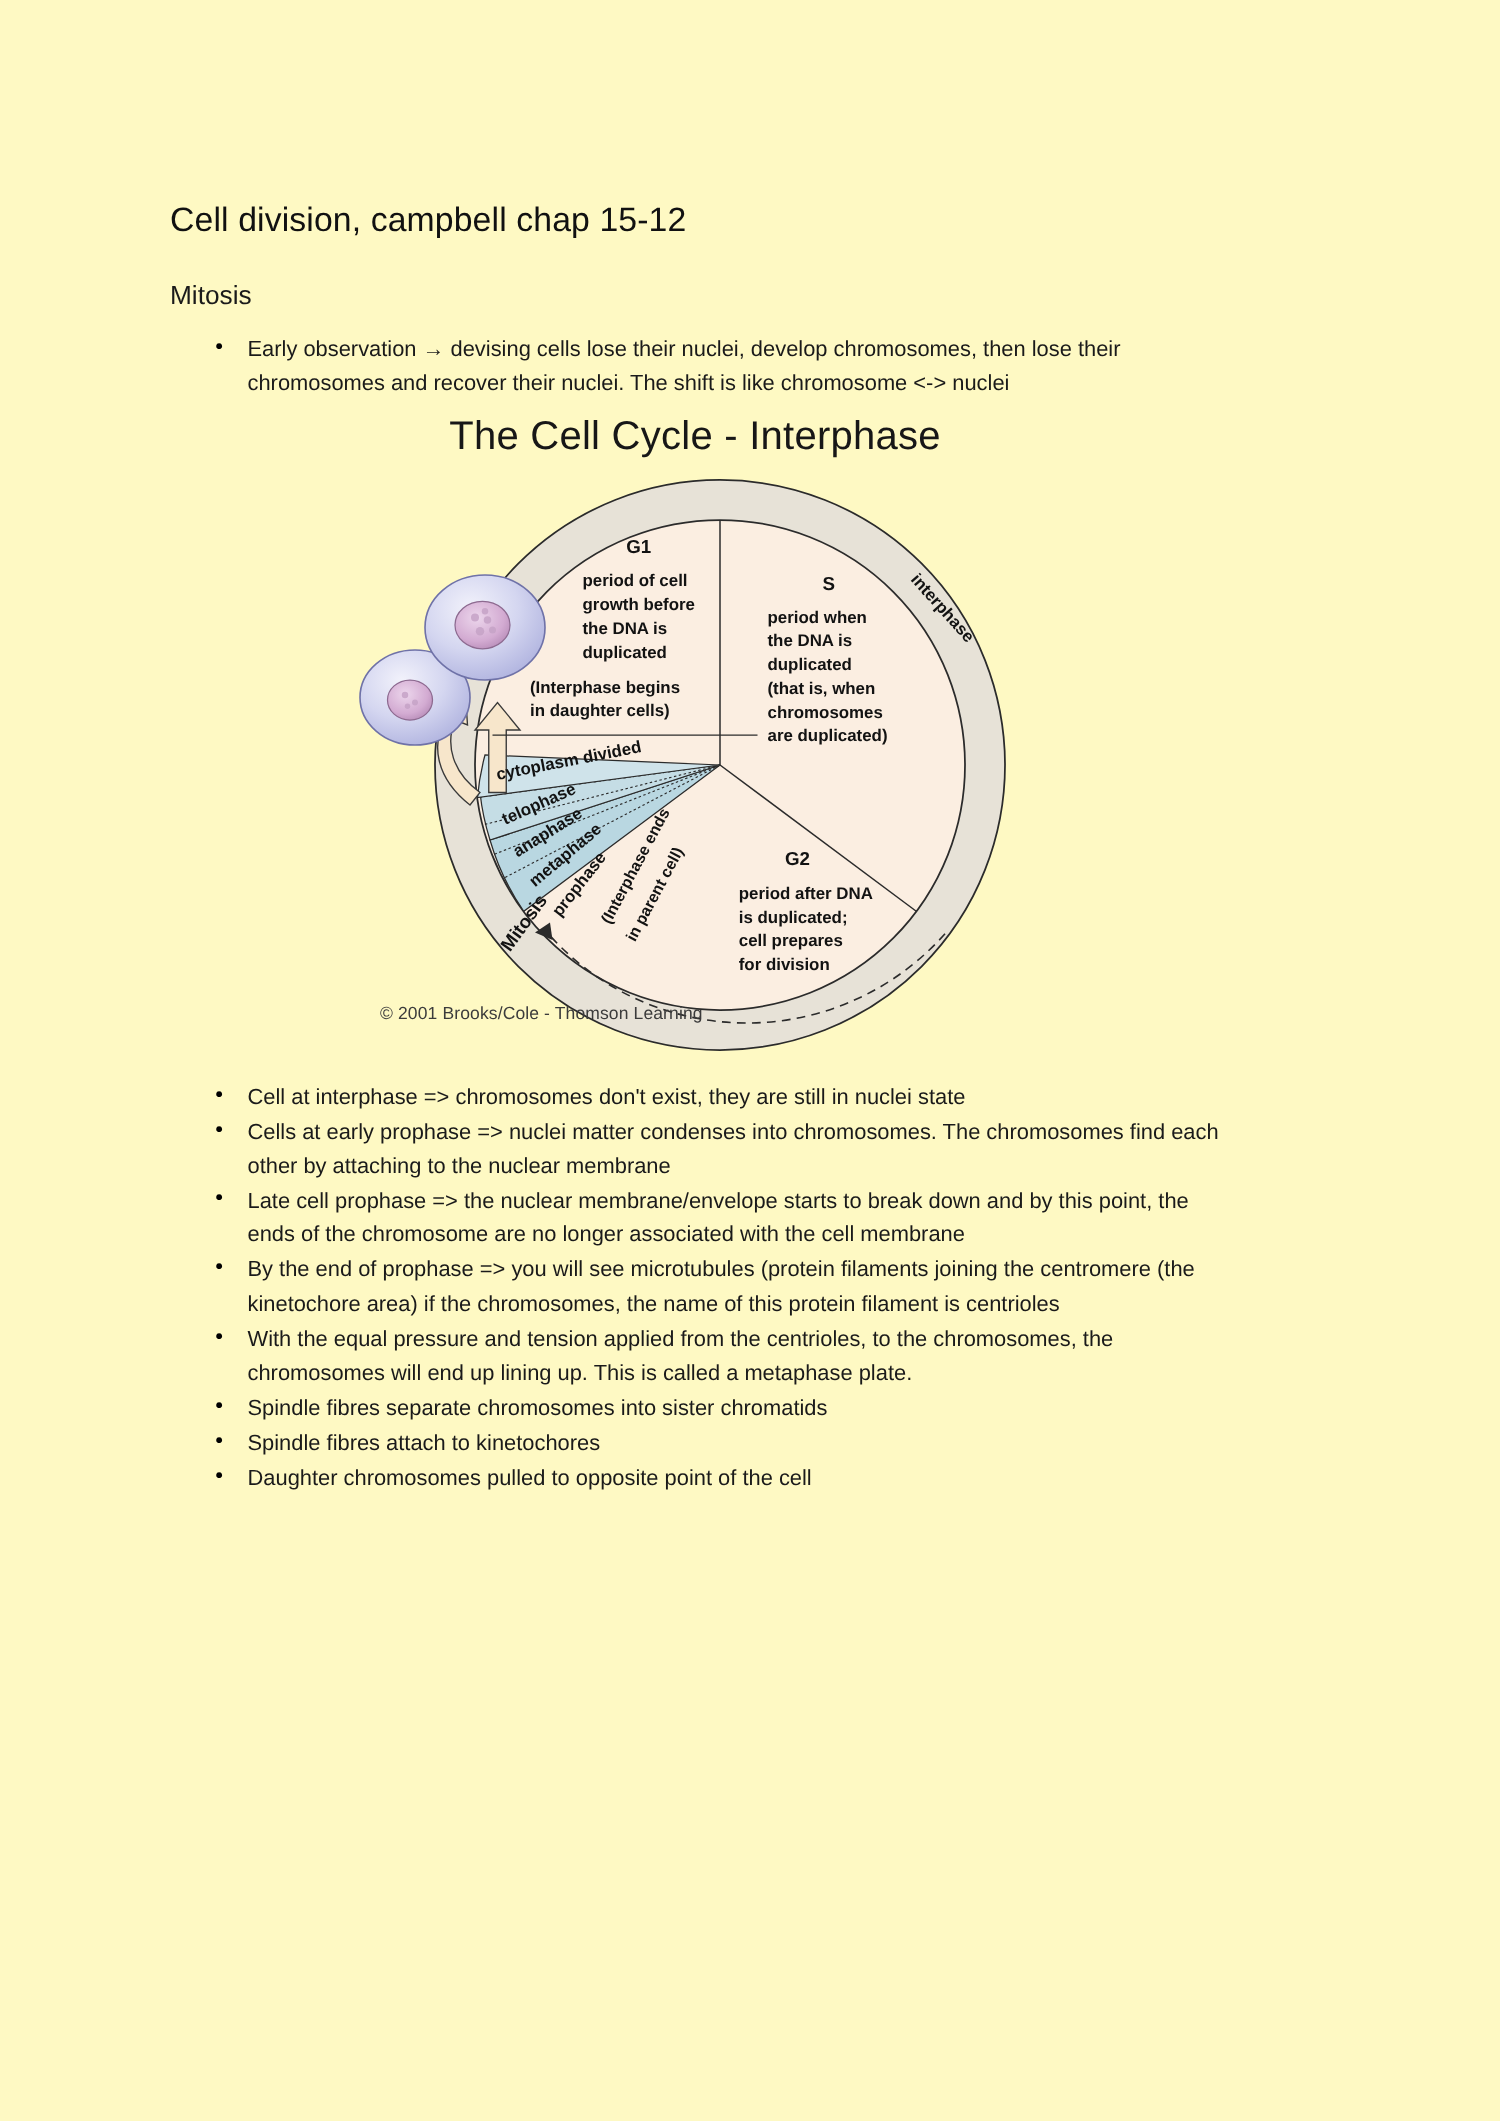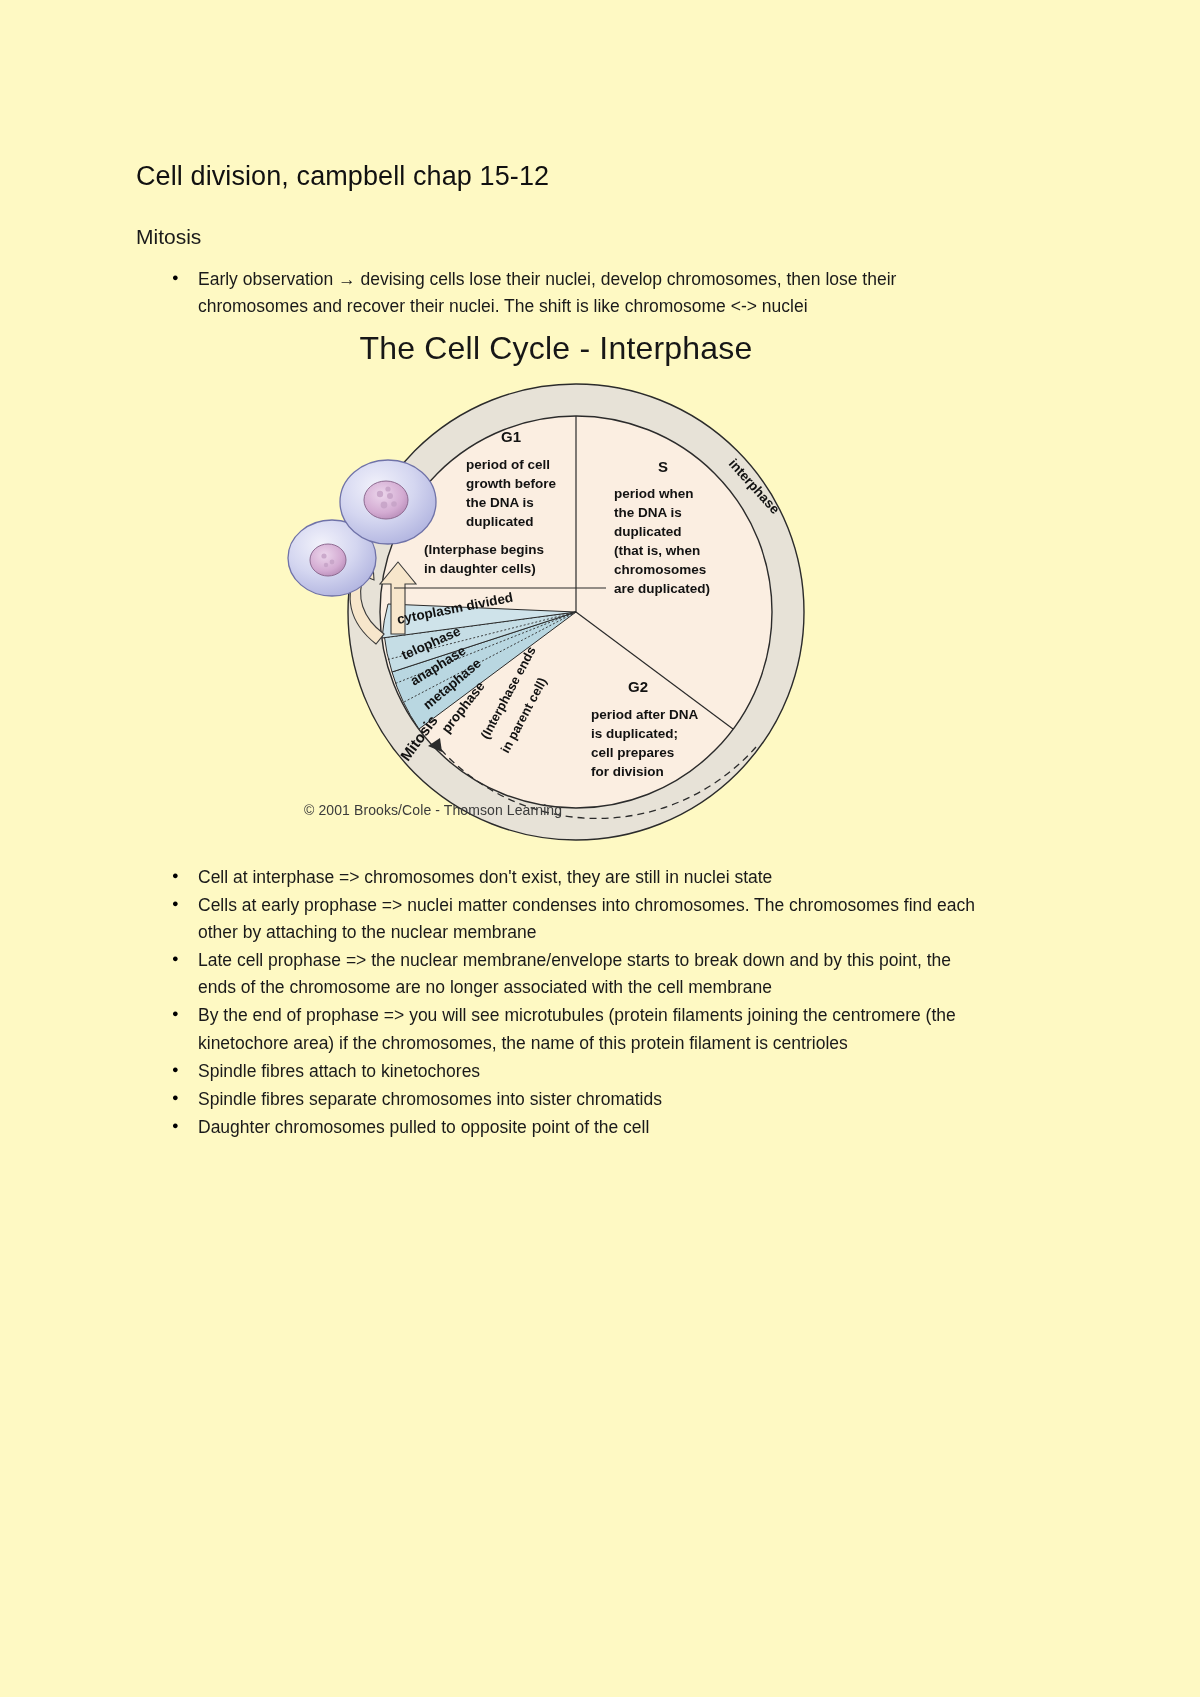--- a/index.html
+++ b/index.html
@@ -249,19 +249,20 @@
       </div>
 
       <div class="fig-credit">© 2001 Brooks/Cole - Thomson Learning</div>
     </div>
 
     <ul class="bullets">
       <li>Cell at interphase =&gt; chromosomes don't exist, they are still in nuclei state</li>
       <li>Cells at early prophase =&gt; nuclei matter condenses into chromosomes. The chromosomes find each other by attaching to the nuclear membrane</li>
       <li>Late cell prophase =&gt; the nuclear membrane/envelope starts to break down and by this point, the ends of the chromosome are no longer associated with the cell membrane</li>
       <li>By the end of prophase =&gt; you will see microtubules (protein filaments joining the centromere (the kinetochore area) if the chromosomes, the name of this protein filament is centrioles</li>
+      <li>With the equal pressure and tension applied from the centrioles, to the chromosomes, the chromosomes will end up lining up. This is called a metaphase plate.</li>
+      <li>Spindle fibres separate chromosomes into sister chromatids</li>
       <li>Spindle fibres attach to kinetochores</li>
-      <li>Spindle fibres separate chromosomes into sister chromatids</li>
       <li>Daughter chromosomes pulled to opposite point of the cell</li>
     </ul>
 
   </div>
 </div>
 
 </body></html>

